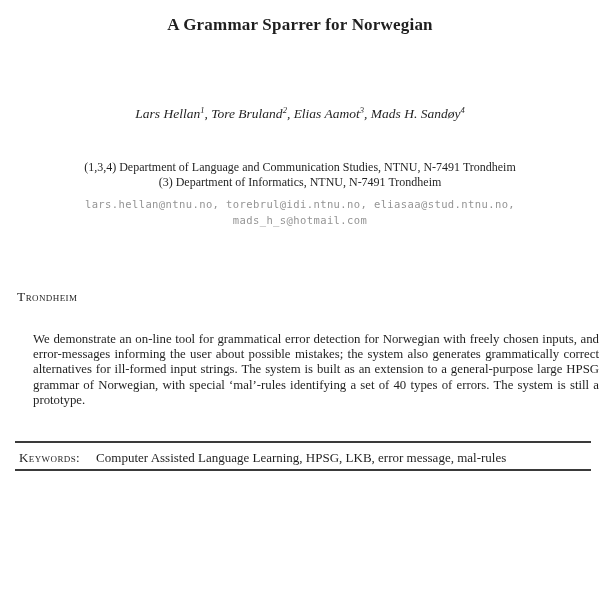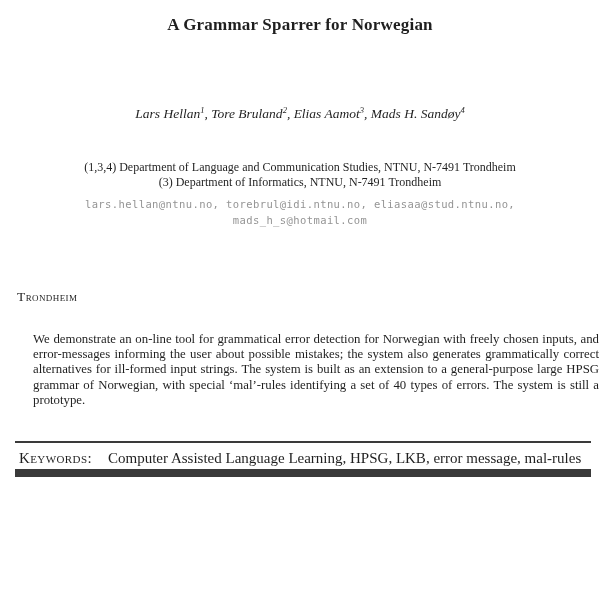--- a/index.html
+++ b/index.html
@@ -63,23 +63,23 @@
     width: 566px;
     margin: 16px;
     text-align: justify;
     font-size: 12.8px;
     line-height: 15.2px;
   }
   .keywords {
     position: absolute;
     top: 441px; left: 15px; right: 9px;
     border-top: 2px solid #3a3a3a;
-    border-bottom: 8px solid #c4b5fd;
+    border-bottom: 2px solid #c4b5fd;
     padding: 7px 2px 3px 4px;
-    font-size: 15px;
+    font-size: 13px;
     line-height: 16px;
   }
   .kw-label {
     font-variant: small-caps;
     letter-spacing: 0.4px;
     margin-right: 16px;
   }
 </style>
 </head>
 <body>

